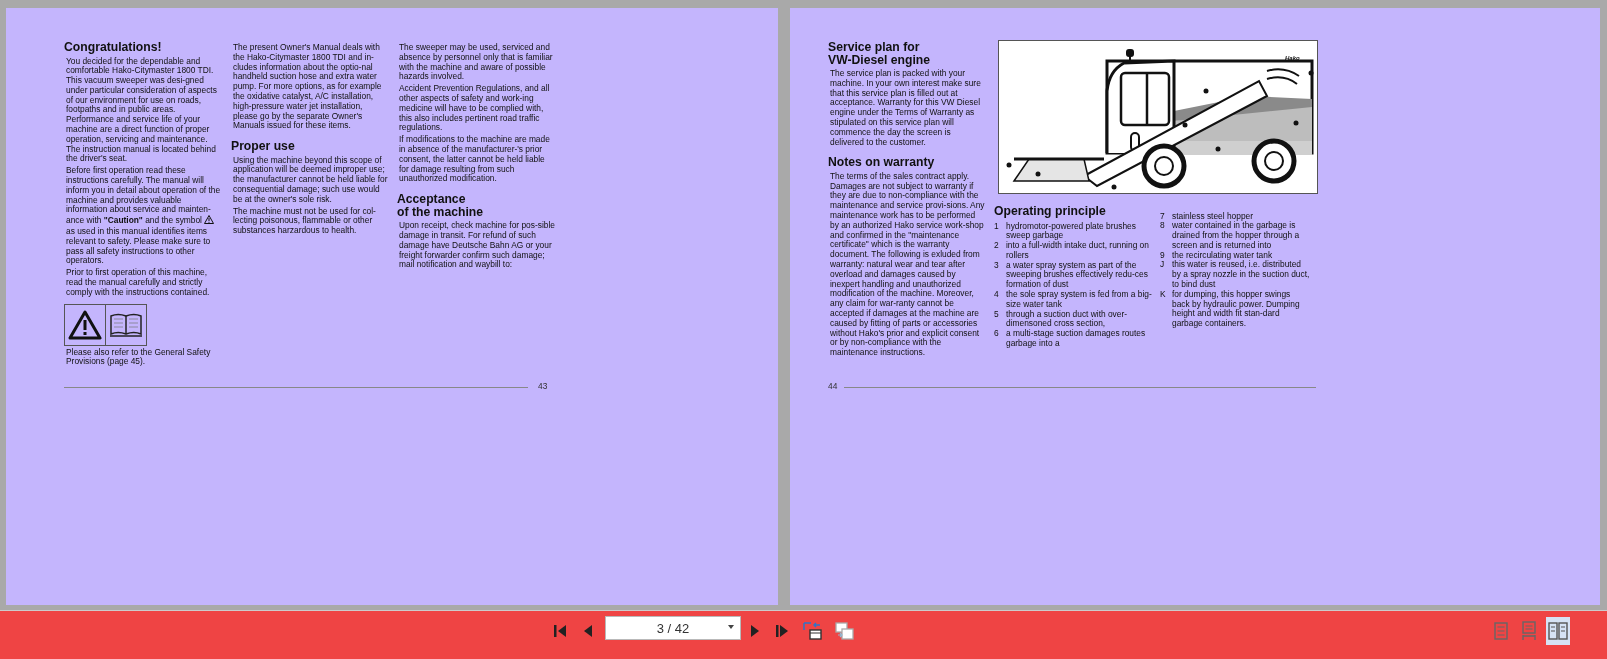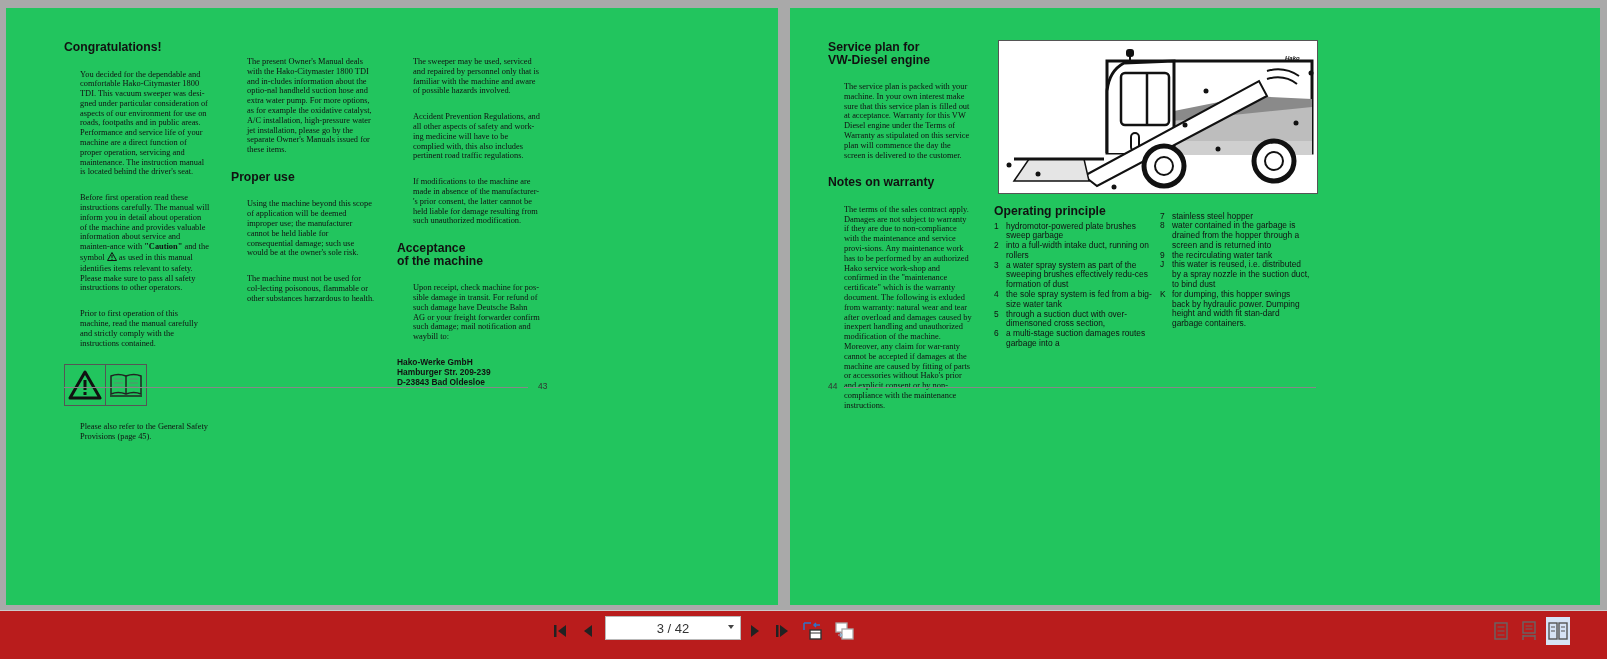--- a/index.html
+++ b/index.html
@@ -1,35 +1,35 @@
 <!DOCTYPE html>
 <html><head>
 <meta charset="utf-8">
 <style>
   html, body { margin:0; padding:0; }
   body { width:1607px; height:659px; background:#a9a9a9; position:relative; overflow:hidden;
          font-family:"Liberation Sans", sans-serif; color:#111; }
-  .page { position:absolute; background:#22c55e; top:8px; height:597px; }
+  .page { position:absolute; background:#c4b5fd; top:8px; height:597px; }
   #page-left { left:6px; width:772px; }
   #page-right { left:790px; width:810px; }
   .col { position:absolute; font-size:8.4px; line-height:9.8px; }
-  .col p { margin:16px;font-family:Liberation Serif, serif; }
+  .col p { margin:2px; }
   h2 { font-size:12.2px; line-height:12.5px; margin:0 0 3px 0; font-weight:bold; }
   .h-space { margin-top:9px; }
   .addr { font-weight:bold; margin-top:9px; }
   .icons-box { display:flex; margin-top:6px; margin-bottom:2px; }
   .icons-box div { width:40px; height:40px; border:1px solid #555; display:flex; align-items:center; justify-content:center; }
   .icons-box div + div { border-left:none; }
   .footer-line { position:absolute; height:1px; background:#888; }
   .pagenum { position:absolute; font-size:8.4px; color:#333; }
   .figure { position:absolute; left:208px; top:32px; width:318px; height:152px; border:1px solid #555; background:#fff; }
   .oplist { font-size:8.4px; line-height:9.8px; }
   .oplist .item { display:flex; }
   .oplist .num { width:12px; flex:none; }
-  .toolbar { position:absolute; left:0; top:610px; width:1607px; height:49px; background:#b91c1c; border-top:1px solid #ccc; }
+  .toolbar { position:absolute; left:0; top:610px; width:1607px; height:49px; background:#ef4444; border-top:1px solid #ccc; }
   .tb-btn { position:absolute; top:10px; height:20px; display:flex; align-items:center; justify-content:center; cursor:pointer; }
   .page-select { position:absolute; left:605px; top:5px; width:134px; height:22px; background:#fff; border:1px solid #b9b9b9; font-size:13px; color:#333; display:flex; align-items:center; justify-content:center; }
   .page-select .caret { position:absolute; right:6px; top:8px; width:0; height:0; border-left:3.5px solid transparent; border-right:3.5px solid transparent; border-top:4px solid #444; }
   .view-btn.active { background:#d6e3f5; }
 </style>
 </head>
 <body>
 
 <div class="page" id="page-left">
   <div class="col" style="left:58px; top:33px; width:162px;">
@@ -62,30 +62,25 @@
   </div>
 
   <div class="col" style="left:225px; top:33px; width:160px;">
     <p>The present Owner's Manual deals with the Hako-Citymaster 1800 TDI and in-cludes information about the optio-nal handheld suction hose and extra water pump. For more options, as for example the oxidative catalyst, A/C installation, high-pressure water jet installation, please go by the separate Owner's Manuals issued for these items.</p>
     <h2 class="h-space">Proper use</h2>
     <p>Using the machine beyond this scope of application will be deemed improper use; the manufacturer cannot be held liable for consequential damage; such use would be at the owner's sole risk.</p>
     <p>The machine must not be used for col-lecting poisonous, flammable or other substances harzardous to health.</p>
   </div>
 
   <div class="col" style="left:391px; top:33px; width:160px;">
-    <p>The sweeper may be used, serviced and repaired by personnel only that is familiar with the machine and aware of possible hazards involved.</p>
+    <p>The sweeper may be used, serviced and absence by personnel only that is familiar with the machine and aware of possible hazards involved.</p>
     <p>Accident Prevention Regulations, and all other aspects of safety and work-ing medicine will have to be complied with, this also includes pertinent road traffic regulations.</p>
     <p>If modifications to the machine are made in absence of the manufacturer-'s prior consent, the latter cannot be held liable for damage resulting from such unauthorized modification.</p>
     <h2 class="h-space"><span>Acceptance</span><br><span>of the machine</span></h2>
     <p>Upon receipt, check machine for pos-sible damage in transit. For refund of such damage have Deutsche Bahn AG or your freight forwarder confirm such damage; mail notification and waybill to:</p>
-    <div class="addr">
-      <div>Hako-Werke GmbH</div>
-      <div>Hamburger Str. 209-239</div>
-      <div>D-23843 Bad Oldesloe</div>
-    </div>
   </div>
 
   <div class="footer-line" style="left:58px; top:379px; width:464px;"></div>
   <div class="pagenum" style="left:532px; top:373px;">43</div>
 </div>
 
 <div class="page" id="page-right">
   <div class="col" style="left:38px; top:33px; width:160px;">
     <h2><span>Service plan for</span><br><span>VW-Diesel engine</span></h2>
     <p>The service plan is packed with your machine. In your own interest make sure that this service plan is filled out at acceptance. Warranty for this VW Diesel engine under the Terms of Warranty as stipulated on this service plan will commence the day the screen is delivered to the customer.</p>

